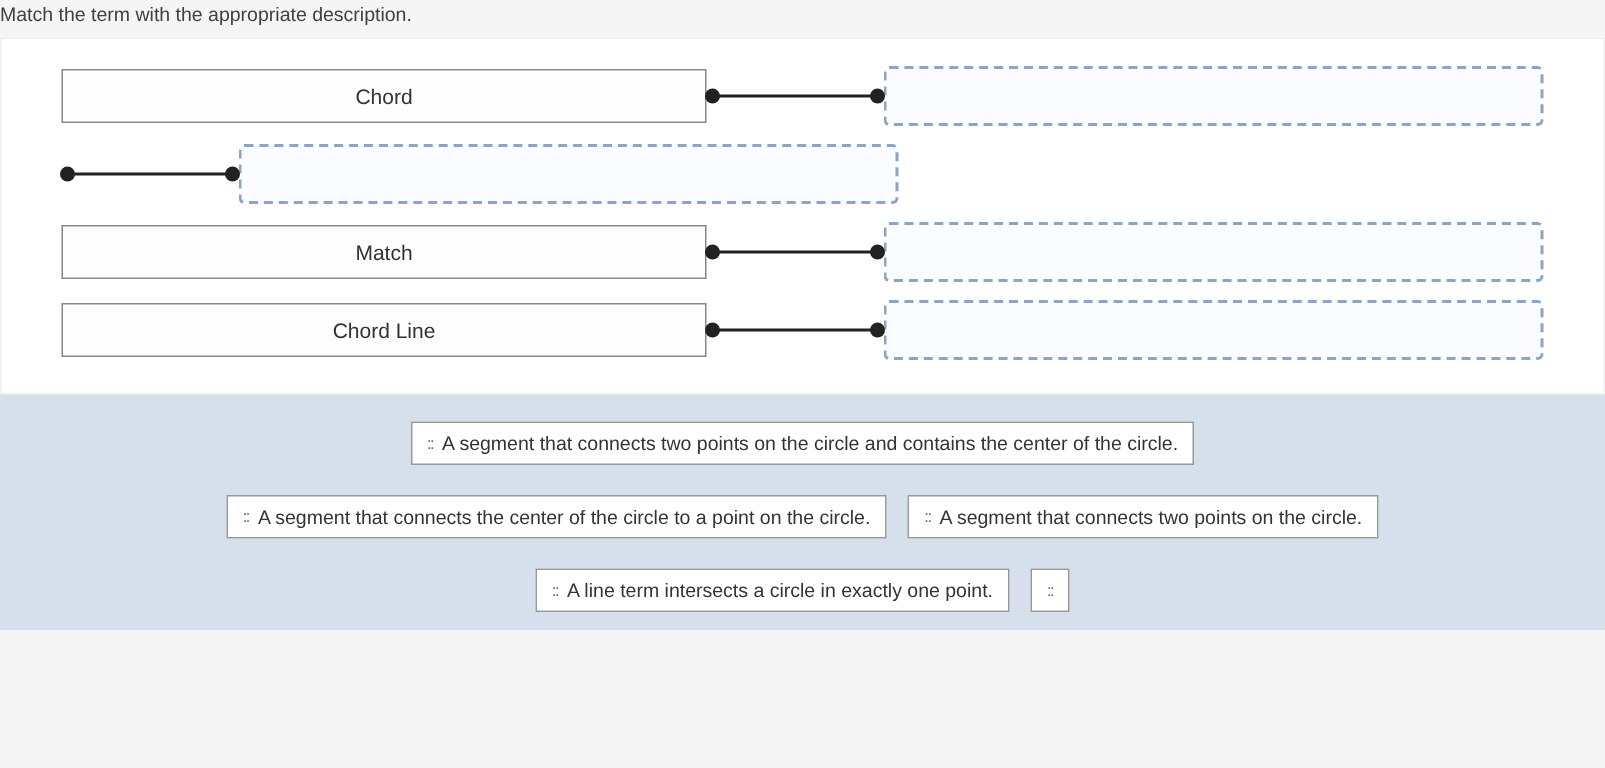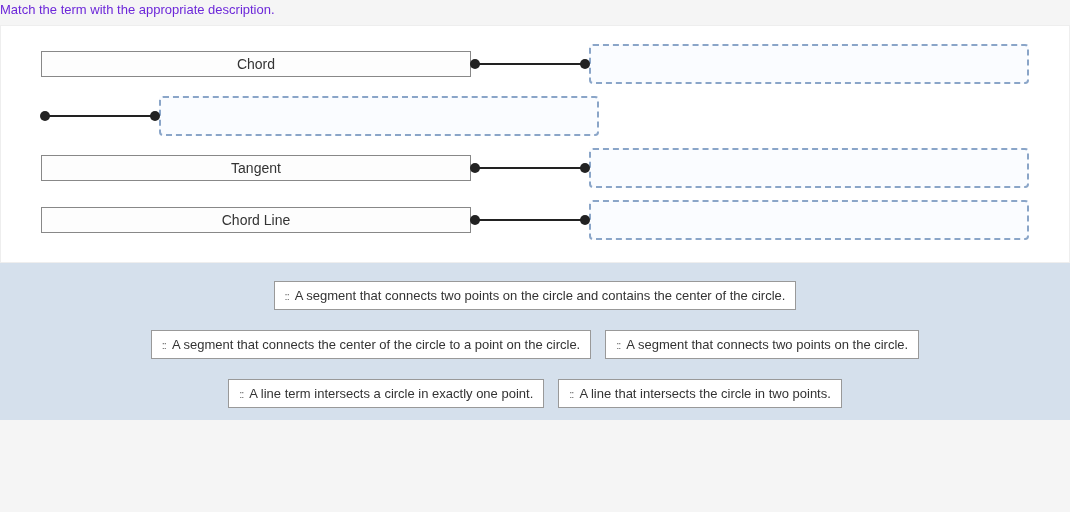--- a/index.html
+++ b/index.html
@@ -6,37 +6,37 @@
   body {
     font-family: Arial, sans-serif;
     background: #f5f5f5;
     width: 1070px;
     height: 512px;
     overflow: hidden;
     color: #333;
   }
   .instruction {
     font-size: 13px;
-    color: #6d28d9;
+    color: #404040;
     padding: 2px 0 8px 0;
   }
   .match-area {
     background: #fff;
     padding: 18px 10px 10px 40px;
     border: 1px solid #eee;
   }
   .row {
     display: flex;
     align-items: center;
     margin-bottom: 12px;
     position: relative;
   }
   .term-box {
     width: 430px;
-    height: 26px;
+    height: 36px;
     border: 1px solid #888;
     background: #fdfdfd;
     display: flex;
     align-items: center;
     justify-content: center;
     font-size: 14px;
     color: #333;
   }
   .connector {
     width: 110px;
@@ -103,21 +103,21 @@
     <div class="connector"></div>
     <div class="drop-box"></div>
   </div>
 
   <div class="row">
     <div class="connector"></div>
     <div class="drop-box"></div>
   </div>
 
   <div class="row">
-    <div class="term-box">Tangent</div>
+    <div class="term-box">Match</div>
     <div class="connector"></div>
     <div class="drop-box"></div>
   </div>
 
   <div class="row">
     <div class="term-box">Chord Line</div>
     <div class="connector"></div>
     <div class="drop-box"></div>
   </div>
 
@@ -145,16 +145,15 @@
 
   <div class="spacer-row"></div>
 
   <div class="option">
     <span class="handle">::</span>
     <span>A line term intersects a circle in exactly one point.</span>
   </div>
 
   <div class="option">
     <span class="handle">::</span>
-    <span>A line that intersects the circle in two points.</span>
   </div>
 
 </div>
 
 </body></html>

